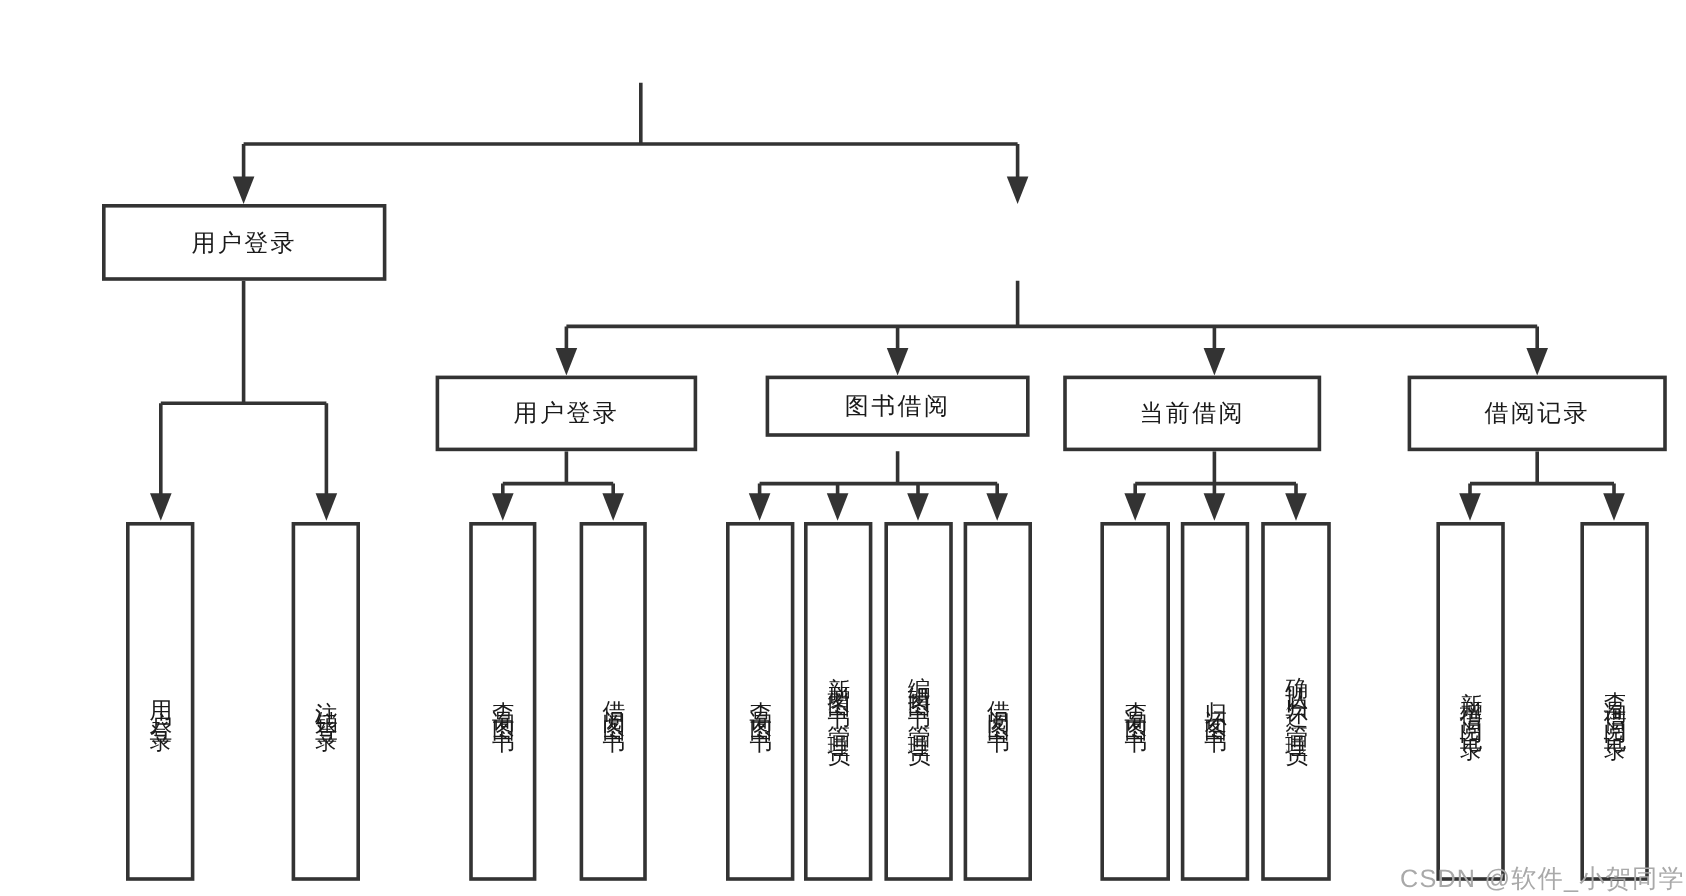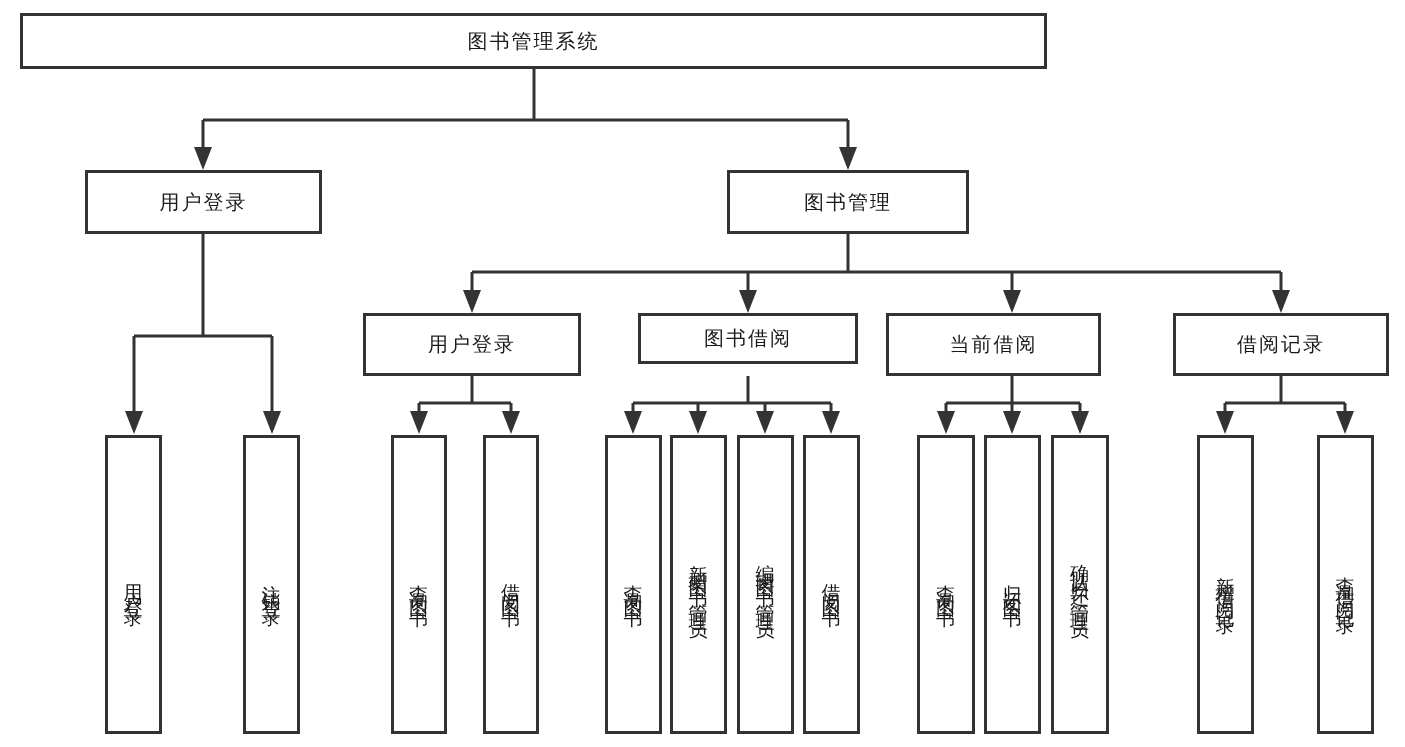--- a/index.html
+++ b/index.html
@@ -93,24 +93,22 @@
       <path d="M765 434 l-9 -23 h18 z"></path>
       <path d="M831 434 l-9 -23 h18 z"></path>
       <path d="M946 434 l-9 -23 h18 z"></path>
       <path d="M1012 434 l-9 -23 h18 z"></path>
       <path d="M1080 434 l-9 -23 h18 z"></path>
       <path d="M1225 434 l-9 -23 h18 z"></path>
       <path d="M1345 434 l-9 -23 h18 z"></path>
     </g>
   </svg>
 
-  <div class="box" style="left:20px; top:13px; width:1027px; height:56px;">图书管理系统</div>
 
   <div class="box" style="left:85px; top:170px; width:237px; height:64px;">用户登录</div>
-  <div class="box" style="left:727px; top:170px; width:242px; height:64px;">图书管理</div>
 
   <div class="box" style="left:363px; top:313px; width:218px; height:63px;">用户登录</div>
   <div class="box" style="left:638px; top:313px; width:220px; height:51px;">图书借阅</div>
   <div class="box" style="left:886px; top:313px; width:215px; height:63px;">当前借阅</div>
   <div class="box" style="left:1173px; top:313px; width:216px; height:63px;">借阅记录</div>
 
   <div class="box vbox" style="left:105px; top:435px; width:57px; height:299px;">
     <span>用户登录</span>
   </div>
   <div class="box vbox" style="left:243px; top:435px; width:57px; height:299px;">
@@ -147,14 +145,15 @@
     <span>确认归还（管理员）</span>
   </div>
 
   <div class="box vbox" style="left:1197px; top:435px; width:57px; height:299px;">
     <span>新增借阅记录</span>
   </div>
   <div class="box vbox" style="left:1317px; top:435px; width:57px; height:299px;">
     <span>查询借阅记录</span>
   </div>
 
+  <div class="watermark">CSDN @软件_小贺同学</div>
 
 </div>
 
 </body></html>

